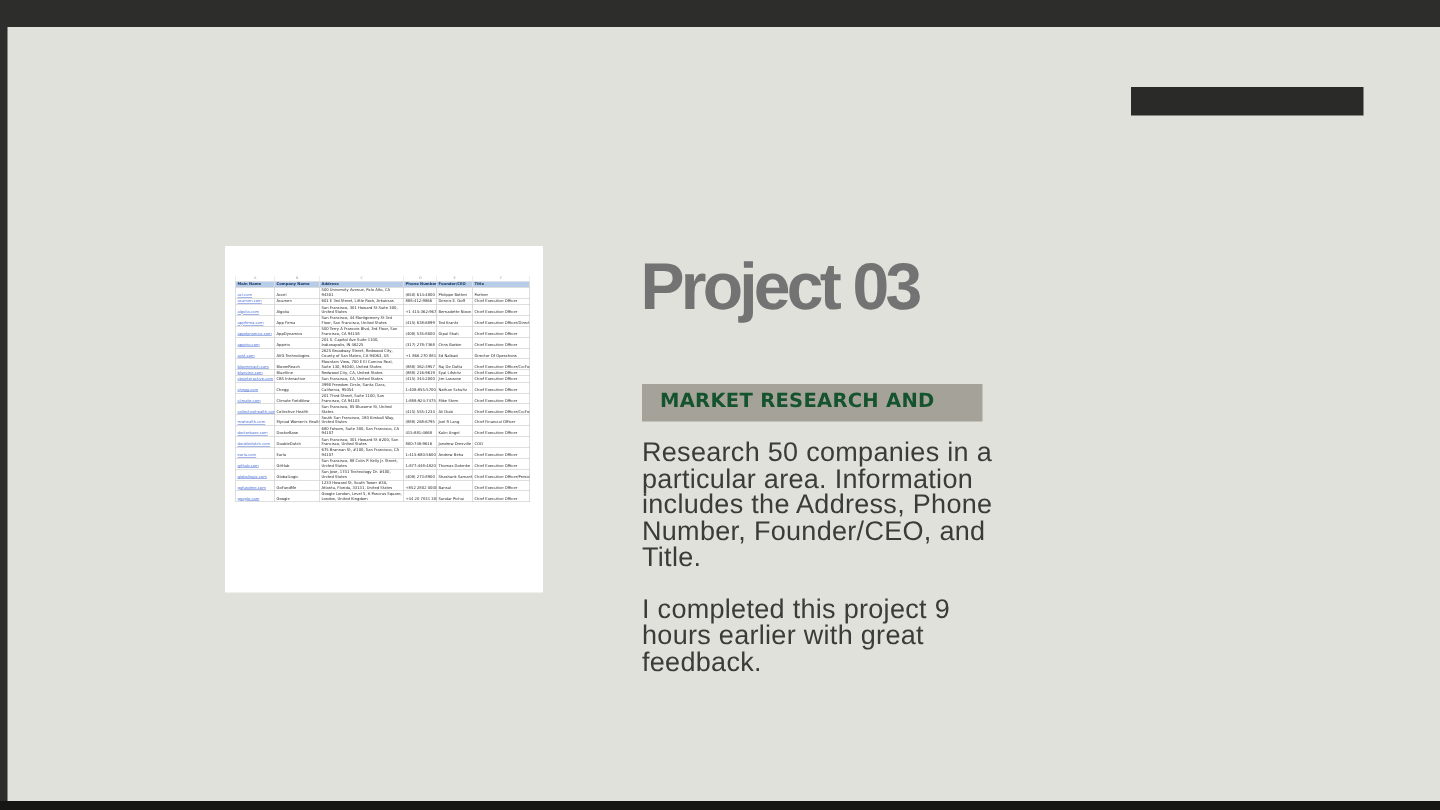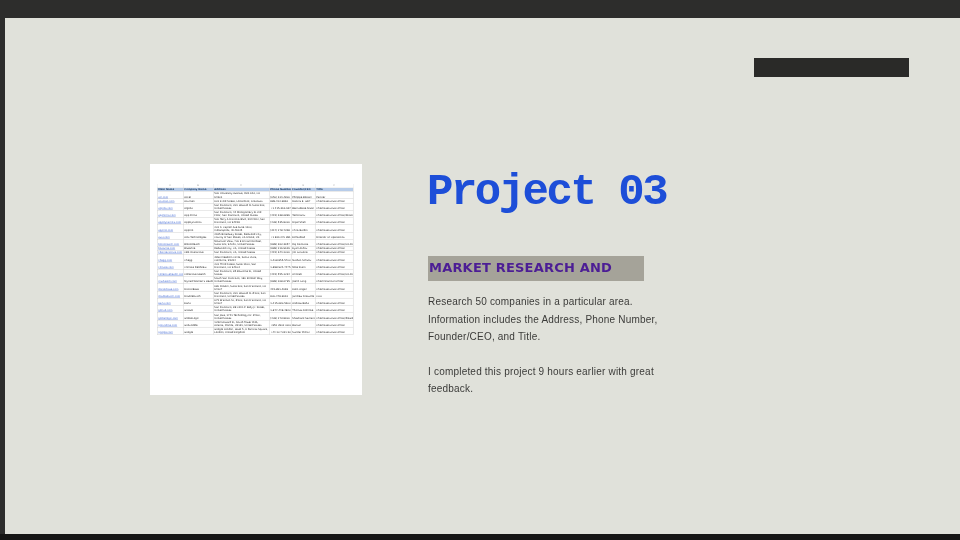--- a/index.html
+++ b/index.html
@@ -7,32 +7,32 @@
     position:relative;width:960px;height:540px;overflow:hidden;
     background:#e0e1da;font-family:"Liberation Sans",sans-serif;
   }
   .bar-top{position:absolute;left:0;top:0;width:960px;height:18px;background:#2d2d2c;}
   .bar-bottom{position:absolute;left:0;top:534px;width:960px;height:6px;background:#161615;}
   .bar-left{position:absolute;left:0;top:18px;width:5px;height:516px;background:#2d2d2c;}
   .accent-bar{position:absolute;left:754px;top:58px;width:155px;height:19px;background:#2a2a28;}
 
   .slide-title{
     position:absolute;left:427px;top:168px;margin:0;
-    font-family:Liberation Mono, monospace;font-weight:700;
-    font-size:44px;line-height:1.1;letter-spacing:-2.5px;color:#1d4ed8;
+    font-family:Liberation Sans, sans-serif;font-weight:700;
+    font-size:44px;line-height:1.1;letter-spacing:-2.5px;color:#737373;
   }
   .label-box{
     position:absolute;left:428px;top:256px;width:215px;
-    background:#a5a399;color:#4c1d95;padding:4px 0 5px 1px;
+    background:#a5a399;color:#14532d;padding:4px 0 5px 12px;
     font-family:"DejaVu Sans",sans-serif;font-weight:700;
     font-size:13px;line-height:16px;letter-spacing:0.2px;
   }
   .body-text{
     position:absolute;left:428px;top:293px;width:256px;
-    font-size:10px;line-height:17.5px;letter-spacing:0.2px;color:#3b3b39;
+    font-size:18px;line-height:17.5px;letter-spacing:0.2px;color:#3b3b39;
   }
   .body-text p{margin:0 0 17px 0;}
 
   
   .sheet-img{
     position:absolute;left:150px;top:164px;width:212px;height:231px;
     background:#ffffff;overflow:hidden;
   }
   .sheet-scale{
     position:absolute;left:7px;top:20px;width:588px;

